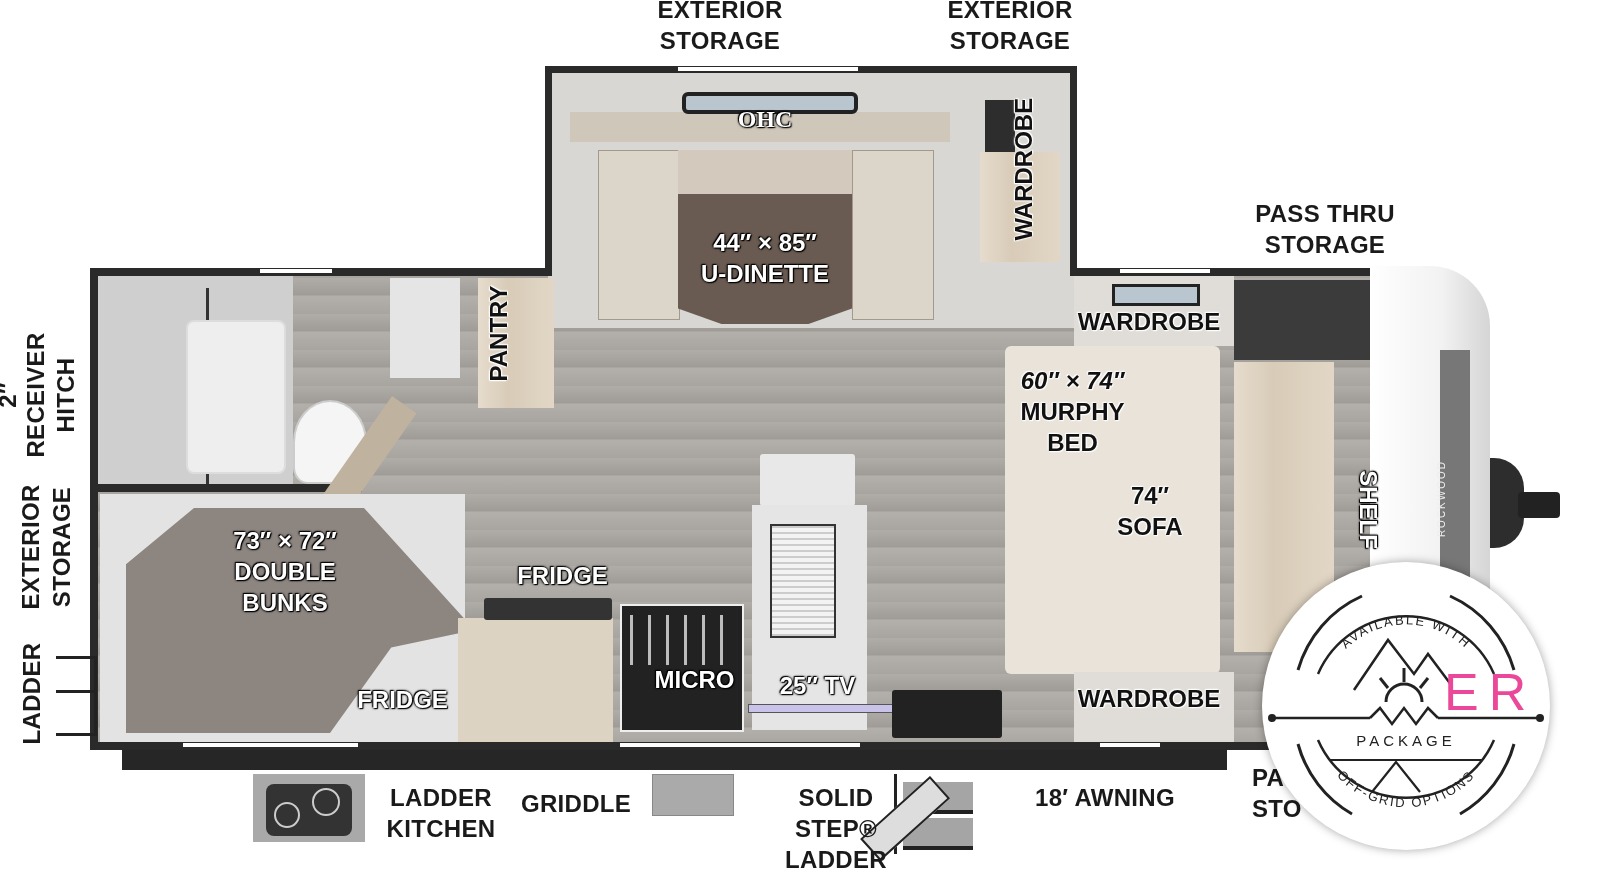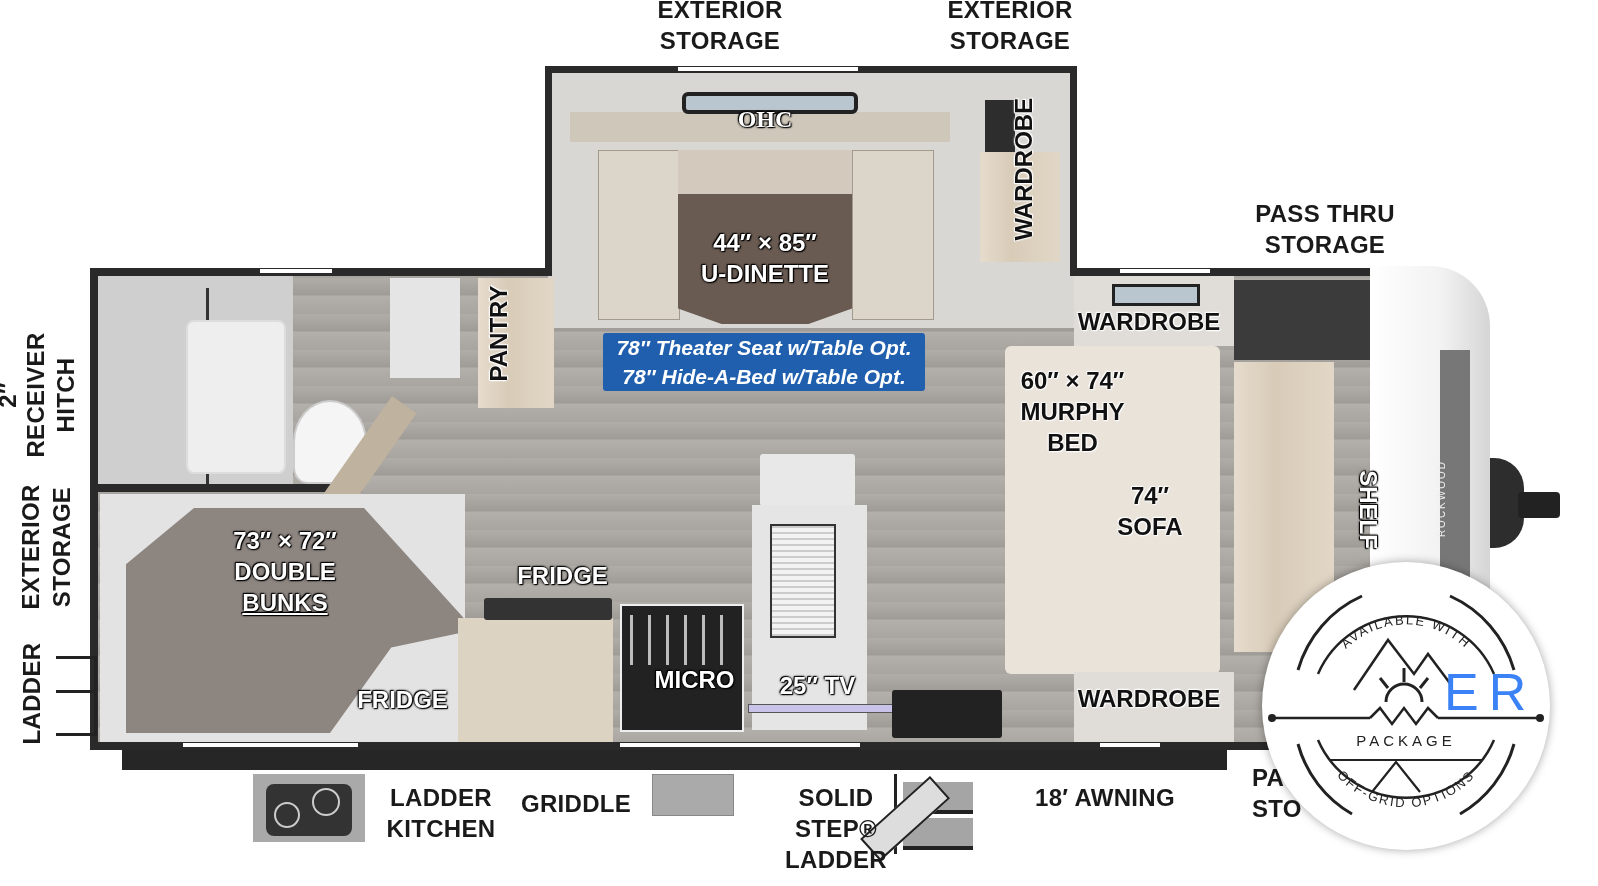--- a/index.html
+++ b/index.html
@@ -53,21 +53,21 @@
 
   <div class="abs wood" style="left:478px;top:278px;width:76px;height:130px;"></div>
   <div class="in-lbl-dark vert" style="left:448px;top:318px;width:100px;">PANTRY</div>
 
   <div class="abs" style="left:392px;top:396px;width:30px;height:130px;background:#bfb29f;transform:rotate(35deg);transform-origin:top left;"></div>
 
   <div class="abs" style="left:100px;top:494px;width:365px;height:248px;background:#e3e3e3;"></div>
   <div class="abs" style="left:126px;top:508px;width:340px;height:225px;background:#8d8580;clip-path:polygon(20% 0,70% 0,100% 50%,100% 55%,78% 62%,60% 100%,0 100%,0 25%);"></div>
   <div class="in-lbl" style="left:220px;top:525px;width:130px;">73″ × 72″</div>
   <div class="in-lbl" style="left:220px;top:556px;width:130px;">DOUBLE</div>
-  <div class="in-lbl" style="left:220px;top:587px;width:130px;text-decoration:underline;">BUNKS</div>
+  <div class="in-lbl" style="left:220px;top:587px;width:130px;">BUNKS</div>
   <div class="in-lbl" style="left:350px;top:684px;width:105px;">FRIDGE</div>
 
   <div class="abs wood" style="left:458px;top:618px;width:155px;height:124px;background:#ddd3c2;"></div>
   <div class="abs" style="left:484px;top:598px;width:128px;height:22px;background:#333;border-radius:3px;"></div>
   <div class="in-lbl" style="left:510px;top:560px;width:105px;">FRIDGE</div>
 
   <div class="abs" style="left:620px;top:604px;width:120px;height:124px;background:#222;border:2px solid #eee;"></div>
   <div class="abs" style="left:630px;top:615px;width:100px;height:50px;background:repeating-linear-gradient(90deg,#fff 0,#fff 3px,#222 3px,#222 18px);opacity:.7;"></div>
   <div class="in-lbl" style="left:642px;top:664px;width:105px;">MICRO</div>
 
@@ -85,30 +85,26 @@
   <div class="abs" style="left:852px;top:150px;width:80px;height:168px;background:#dcd5ca;border:1px solid #a49a8c;"></div>
   <div class="abs" style="left:678px;top:150px;width:174px;height:44px;background:#d3cabd;"></div>
   <div class="abs" style="left:678px;top:194px;width:174px;height:130px;background:#6a5b52;clip-path:polygon(0 0,100% 0,100% 88%,75% 100%,25% 100%,0 88%);"></div>
   <div class="in-lbl" style="left:690px;top:227px;width:150px;">44″ × 85″</div>
   <div class="in-lbl" style="left:690px;top:258px;width:150px;">U-DINETTE</div>
 
   <div class="abs wood" style="left:980px;top:152px;width:80px;height:110px;"></div>
   <div class="abs" style="left:985px;top:100px;width:30px;height:52px;background:#2d2d2d;"></div>
   <div class="in-lbl-dark vert" style="left:958px;top:160px;width:130px;">WARDROBE</div>
 
-  <div class="blue-box" style="left:603px;top:333px;width:310px;height:58px;">
-    <div>78″ Theater Seat w/Table Opt.</div>
-    <div>78″ Hide-A-Bed w/Table Opt.</div>
-  </div>
 
   <div class="abs" style="left:1074px;top:276px;width:160px;height:70px;background:#e0ddd8;"></div>
   <div class="abs" style="left:1112px;top:284px;width:88px;height:22px;background:#b9c6cf;border:3px solid #222;box-sizing:border-box;"></div>
   <div class="in-lbl-dark" style="left:1074px;top:306px;width:150px;">WARDROBE</div>
   <div class="abs" style="left:1005px;top:346px;width:215px;height:328px;background:#e9e3da;border-radius:6px;"></div>
-  <div class="in-lbl-dark" style="left:1005px;top:365px;width:135px;">60″ × 74″</div>
+  <div class="in-lbl-dark" style="left:1005px;top:365px;width:135px;font-style:italic;">60″ × 74″</div>
   <div class="in-lbl-dark" style="left:1005px;top:396px;width:135px;">MURPHY</div>
   <div class="in-lbl-dark" style="left:1005px;top:427px;width:135px;">BED</div>
   <div class="in-lbl-dark" style="left:1110px;top:480px;width:80px;">74″</div>
   <div class="in-lbl-dark" style="left:1110px;top:511px;width:80px;">SOFA</div>
   <div class="abs wood" style="left:1234px;top:362px;width:100px;height:290px;"></div>
   <div class="abs" style="left:1234px;top:280px;width:140px;height:80px;background:#3b3b3b;"></div>
   <div class="abs" style="left:1074px;top:672px;width:160px;height:70px;background:#e0ddd8;"></div>
   <div class="in-lbl-dark" style="left:1074px;top:683px;width:150px;">WARDROBE</div>
 
   <div class="abs" style="left:1370px;top:266px;width:120px;height:400px;background:linear-gradient(90deg,#fff,#f2f2f2 60%,#d5d5d5);border-radius:0 60px 0 0;"></div>
@@ -205,15 +201,15 @@
     <polyline points="110,230 134,200 158,230" stroke="#222" stroke-width="2.2" fill="none"></polyline>
   </svg>
   <svg width="288" height="288" viewBox="0 0 288 288" style="position:absolute;left:0;top:0;">
     <text font-family="Liberation Sans, sans-serif" font-size="13" letter-spacing="2" fill="#222">
       <textPath href="#arcTop" startOffset="50%" text-anchor="middle">AVAILABLE WITH</textPath>
     </text>
     <text font-family="Liberation Sans, sans-serif" font-size="13" letter-spacing="2" fill="#222">
       <textPath href="#arcBot" startOffset="50%" text-anchor="middle">OFF-GRID OPTIONS</textPath>
     </text>
   </svg>
-  <div style="position:absolute;left:182px;top:100px;font-size:52px;letter-spacing:10px;color:#3b82f6;font-weight:normal;">ER</div>
+  <div style="position:absolute;left:182px;top:100px;font-size:52px;letter-spacing:10px;color:#ec4899;font-weight:normal;">ER</div>
   <div style="position:absolute;left:0;top:170px;width:288px;text-align:center;font-size:15px;letter-spacing:4px;color:#222;">PACKAGE</div>
 </div>
 
 </body></html>

